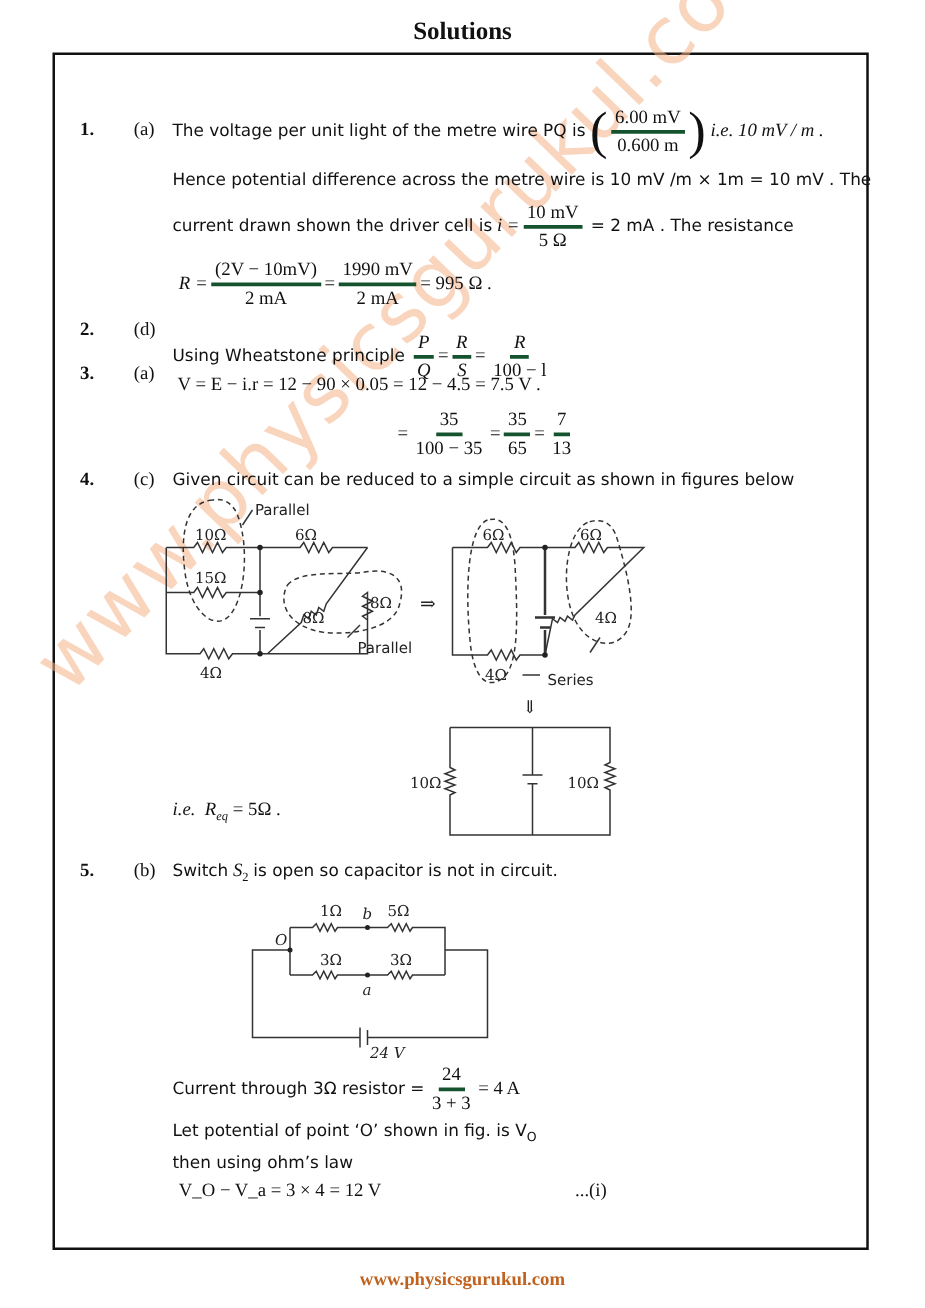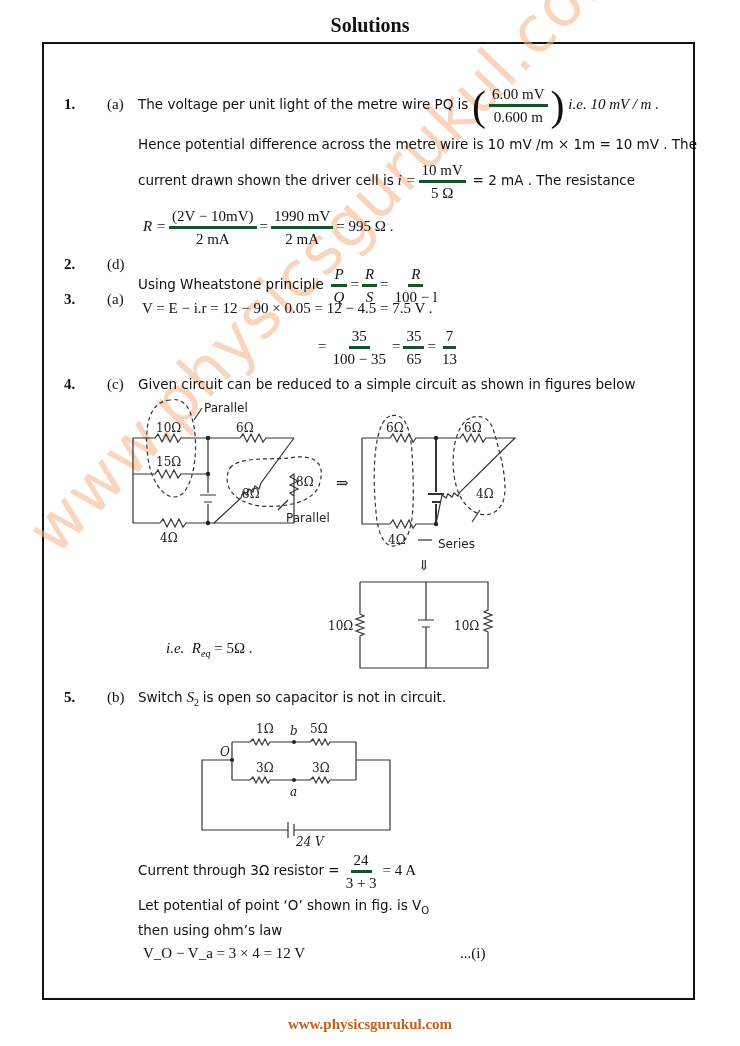--- a/index.html
+++ b/index.html
@@ -145,21 +145,21 @@
 
 <svg style="left:328px; top:578px;" width="170" height="95" viewBox="0 0 170 95">
   <g stroke="#333" fill="none" stroke-width="1.2">
     <path d="M32 4 H160 V32 l-4 2 l8 3 l-8 3 l8 3 l-8 3 l8 3 l-8 3 l4 2 V90 H32 V58 l4 -2 l-8 -3 l8 -3 l-8 -3 l8 -3 l-8 -3 l8 -3 l-4 -2 V4"></path>
     <path d="M98 4 V42 M90 42 H106 M94 49 H102 M98 49 V90"></path>
   </g>
   <text x="0" y="52">10Ω</text>
   <text x="126" y="52">10Ω</text>
 </svg>
 
-<div class="txt" style="left:138px; top:640px;margin-left:28px;">
+<div class="txt" style="left:138px; top:640px;">
   <i>i.e.</i>&nbsp;&nbsp;<i>R</i><sub style="font-size:10px"><i>eq</i></sub> <span>= 5Ω .</span>
 </div>
 
 <div class="qnum" style="top:689px">5.</div>
 <div class="opt" style="top:689px">(b)</div>
 <div class="txt" style="left:138px; top:689px;">
   <span class="sans">Switch</span>
   <i>S</i><sub style="font-size:10px">2</sub>
   <span class="sans">is open so capacitor is not in circuit.</span>
 </div>

